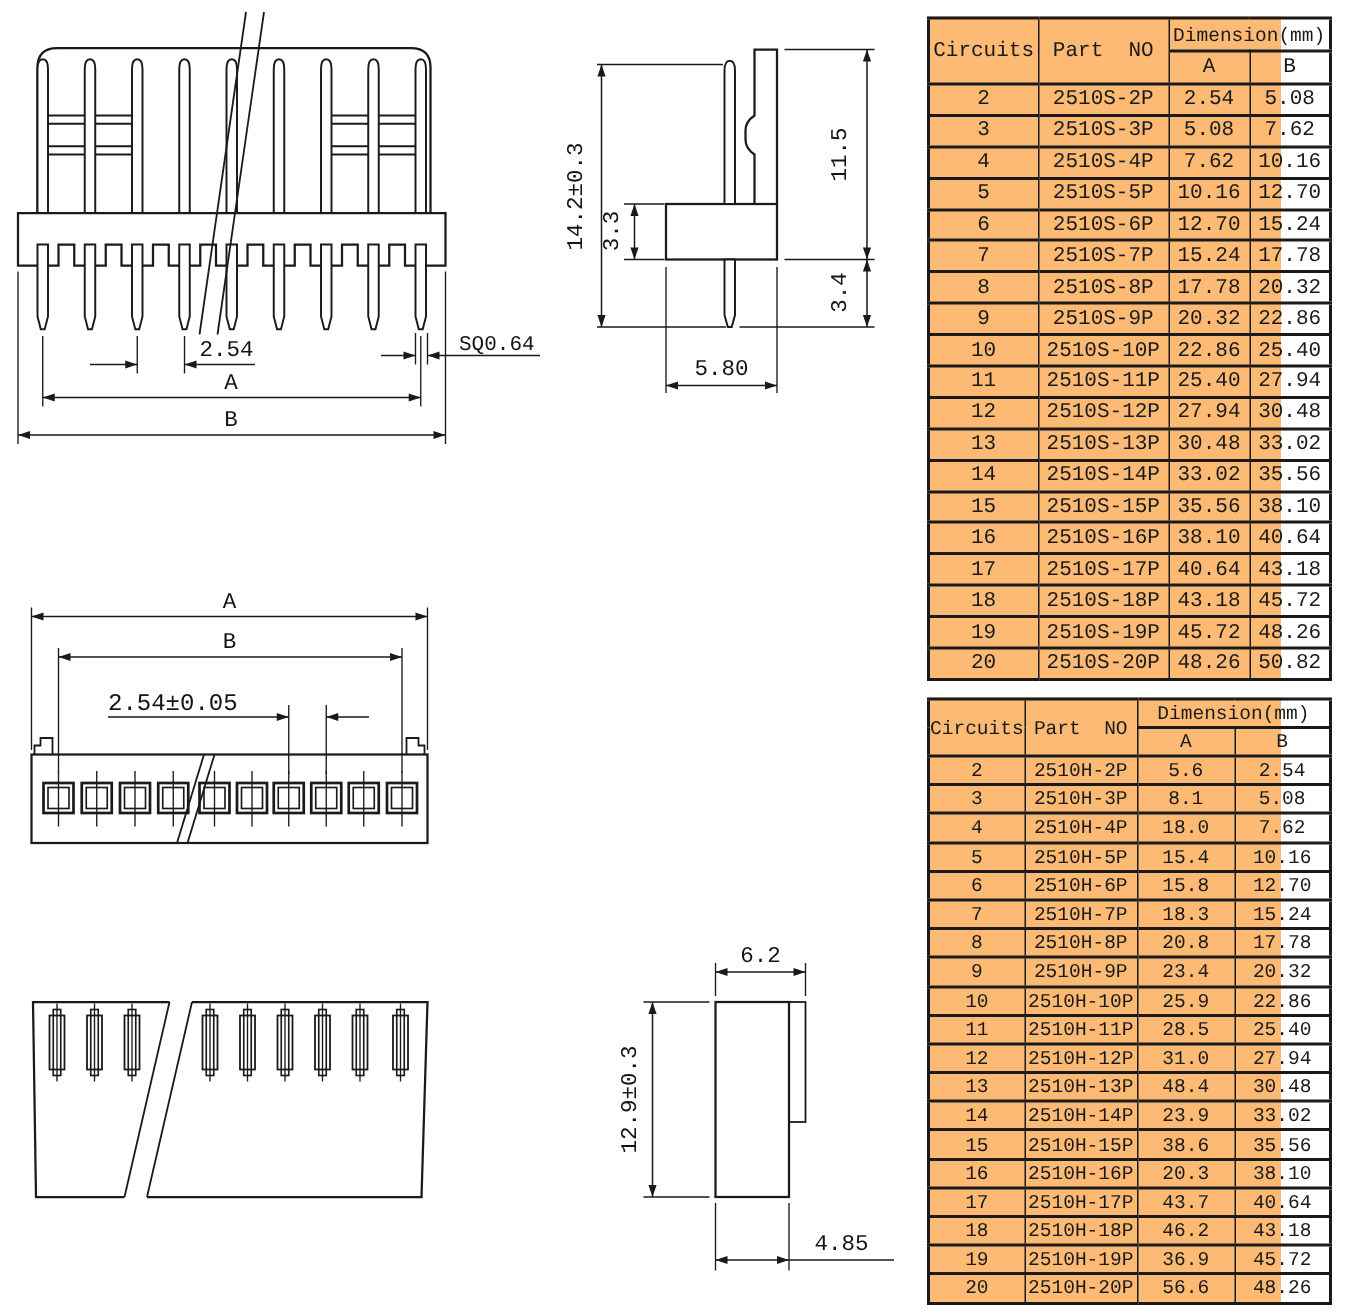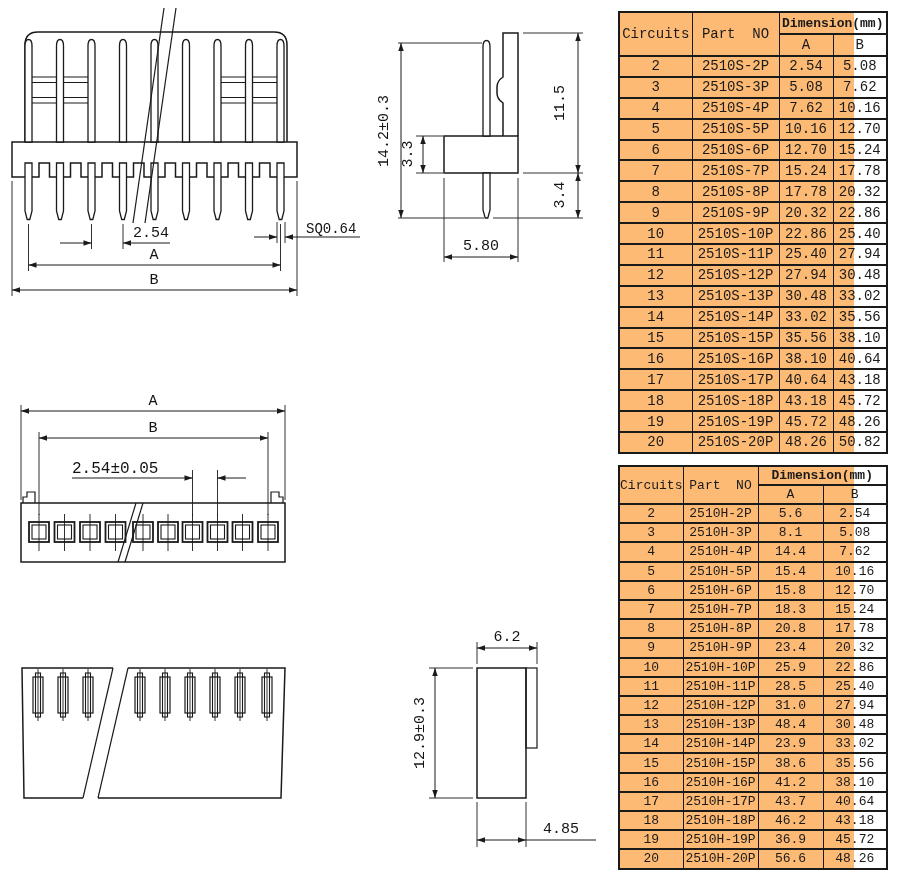--- a/index.html
+++ b/index.html
@@ -23,21 +23,21 @@
   table{border-collapse:collapse;table-layout:fixed;width:268px;}
   .t1 table{font-size:14px;}
   .t2 table{font-size:13px;}
   th,td{border:1px solid #1a1a1a;border-top-width:2px;border-bottom-width:2px;
         text-align:center;vertical-align:middle;padding:0;font-weight:normal;white-space:pre;}
   table{border:2px solid #1a1a1a;}
   .t1 thead th{height:20px;}
   .t2 thead th{height:17px;}
   .t1 tbody td{height:18.9px;}
   .t2 tbody td{height:17.2px;}
-  .dimh{font-size:13px;font-weight:bold;}
+  .dimh{font-size:13px;}
 </style>
 </head>
 <body>
 
 <div class="canvas">
 
 <svg width="615" height="875" viewBox="0 0 615 875">
   <defs>
     <marker id="arw" viewBox="0 0 10 10" refX="10" refY="5" markerWidth="11" markerHeight="8" orient="auto-start-reverse" markerUnits="userSpaceOnUse">
       <path d="M10,5 L0,1.6 L0,8.4 Z" fill="#1a1a1a"></path>
@@ -437,21 +437,21 @@
           </tr>
           <tr>
             <td>3</td>
             <td>2510H-3P</td>
             <td>8.1</td>
             <td>5.08</td>
           </tr>
           <tr>
             <td>4</td>
             <td>2510H-4P</td>
-            <td>14.4</td>
+            <td>18.0</td>
             <td>7.62</td>
           </tr>
           <tr>
             <td>5</td>
             <td>2510H-5P</td>
             <td>15.4</td>
             <td>10.16</td>
           </tr>
           <tr>
             <td>6</td>
@@ -509,21 +509,21 @@
           </tr>
           <tr>
             <td>15</td>
             <td>2510H-15P</td>
             <td>38.6</td>
             <td>35.56</td>
           </tr>
           <tr>
             <td>16</td>
             <td>2510H-16P</td>
-            <td>41.2</td>
+            <td>20.3</td>
             <td>38.10</td>
           </tr>
           <tr>
             <td>17</td>
             <td>2510H-17P</td>
             <td>43.7</td>
             <td>40.64</td>
           </tr>
           <tr>
             <td>18</td>

